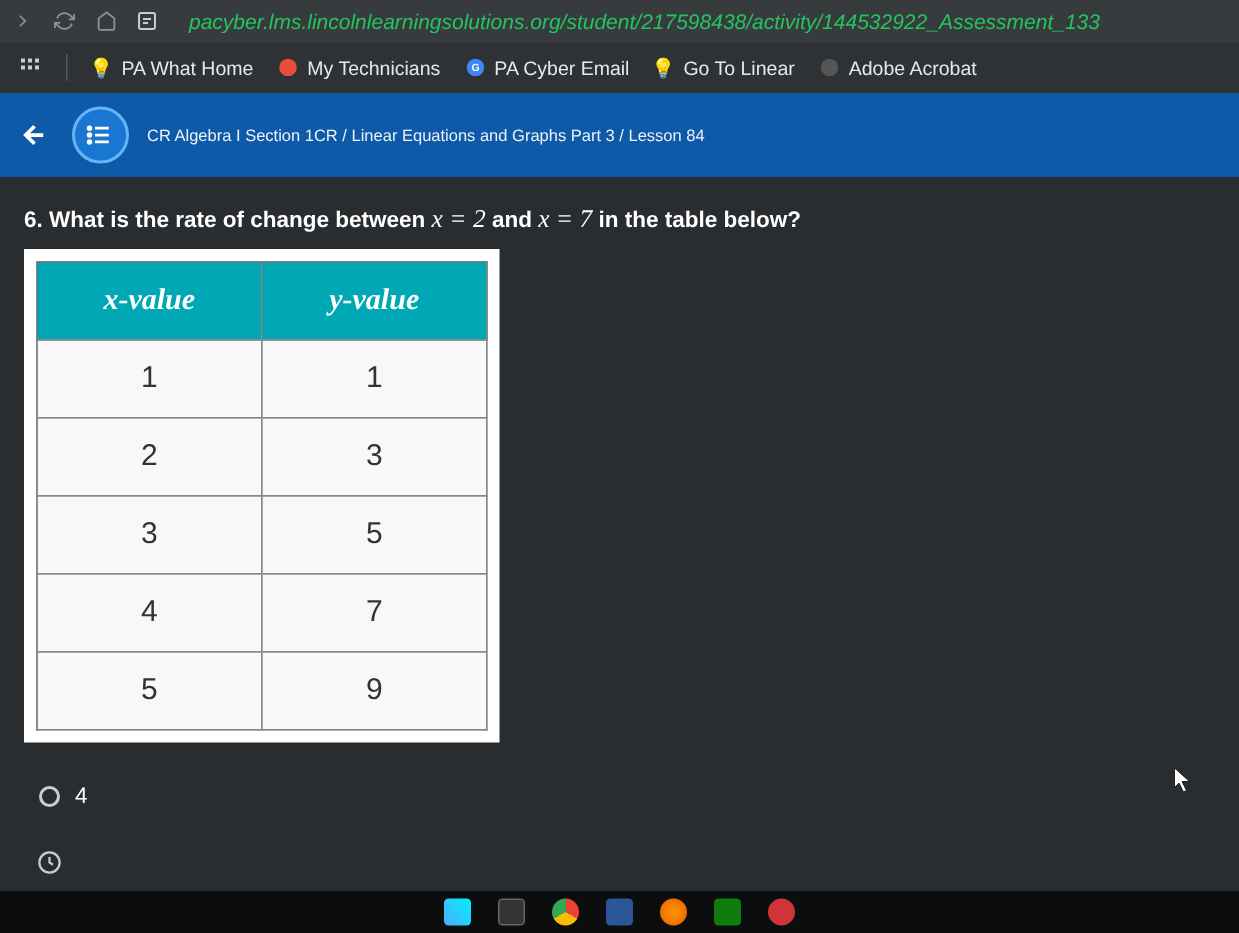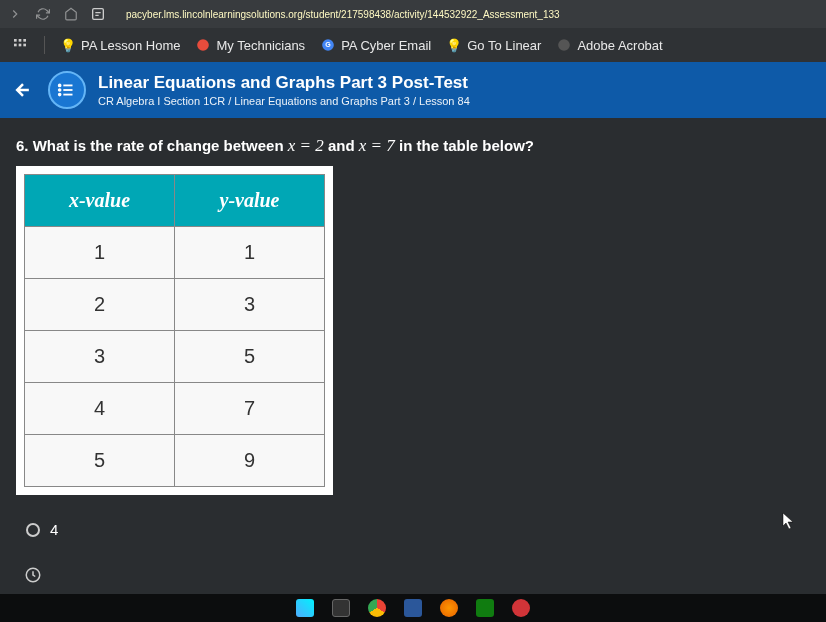--- a/index.html
+++ b/index.html
@@ -16,21 +16,21 @@
       background: #383b3e;
       display: flex;
       align-items: center;
       padding: 0 8px;
       gap: 12px;
       color: #ccc;
       font-size: 13px;
     }
     .nav-arrows { display: flex; gap: 14px; align-items: center; }
     .nav-icon { width: 14px; height: 14px; opacity: 0.6; }
-    .url-bar { flex: 1; color: #fef9c3; font-size: 10px; white-space: nowrap; overflow: hidden; padding-left: 8px;}
+    .url-bar { flex: 1; color: #22c55e; font-size: 14px; white-space: nowrap; overflow: hidden; padding-left: 8px; font-style: italic;}
     .url-bar .domain { font-weight: normal; }
 
     .bookmarks-bar {
       height: 34px;
       background: #2f3235;
       display: flex;
       align-items: center;
       padding: 0 12px;
       gap: 16px;
       font-size: 13px;
@@ -169,21 +169,21 @@
       <rect x="3" y="3" width="4" height="4"></rect>
       <rect x="10" y="3" width="4" height="4"></rect>
       <rect x="17" y="3" width="4" height="4"></rect>
       <rect x="3" y="10" width="4" height="4"></rect>
       <rect x="10" y="10" width="4" height="4"></rect>
       <rect x="17" y="10" width="4" height="4"></rect>
     </svg>
   <div class="divider"></div>
   <div class="bm-item">
     <span class="bm-icon">💡</span>
-    <span>PA Lesson Home</span>
+    <span>PA What Home</span>
   </div>
   <div class="bm-item">
     <span class="bm-icon">
         <svg width="14" height="14" viewBox="0 0 24 24">
           <circle cx="12" cy="12" r="10" fill="#e74c3c"></circle>
         </svg>
       </span>
     <span>My Technicians</span>
   </div>
   <div class="bm-item">
@@ -219,21 +219,20 @@
     <svg width="22" height="22" viewBox="0 0 24 24" fill="none" stroke="#fff" stroke-width="2">
         <line x1="8" y1="7" x2="18" y2="7"></line>
         <line x1="8" y1="12" x2="18" y2="12"></line>
         <line x1="8" y1="17" x2="18" y2="17"></line>
         <circle cx="4" cy="7" r="1" fill="#fff"></circle>
         <circle cx="4" cy="12" r="1" fill="#fff"></circle>
         <circle cx="4" cy="17" r="1" fill="#fff"></circle>
       </svg>
   </div>
   <div class="header-text">
-    <h1>Linear Equations and Graphs Part 3 Post-Test</h1>
     <div class="sub">CR Algebra I Section 1CR / Linear Equations and Graphs Part 3 / Lesson 84</div>
   </div>
 </div>
 
 <div class="content">
   <div class="question-text">
     <span>6.</span>
     <span>What is the rate of change between </span><span class="math">x = 2</span><span> and </span><span class="math">x = 7</span><span> in the table below?</span>
   </div>
 

